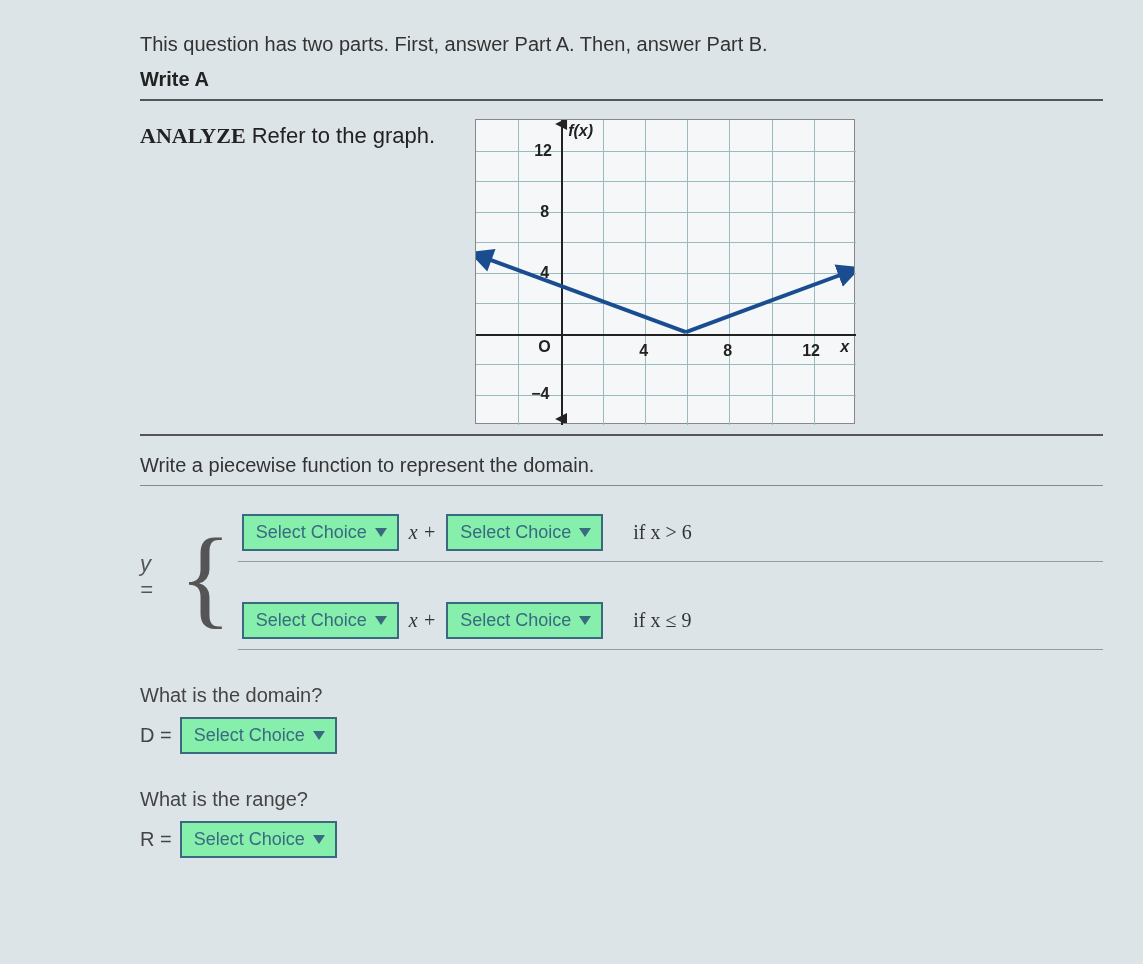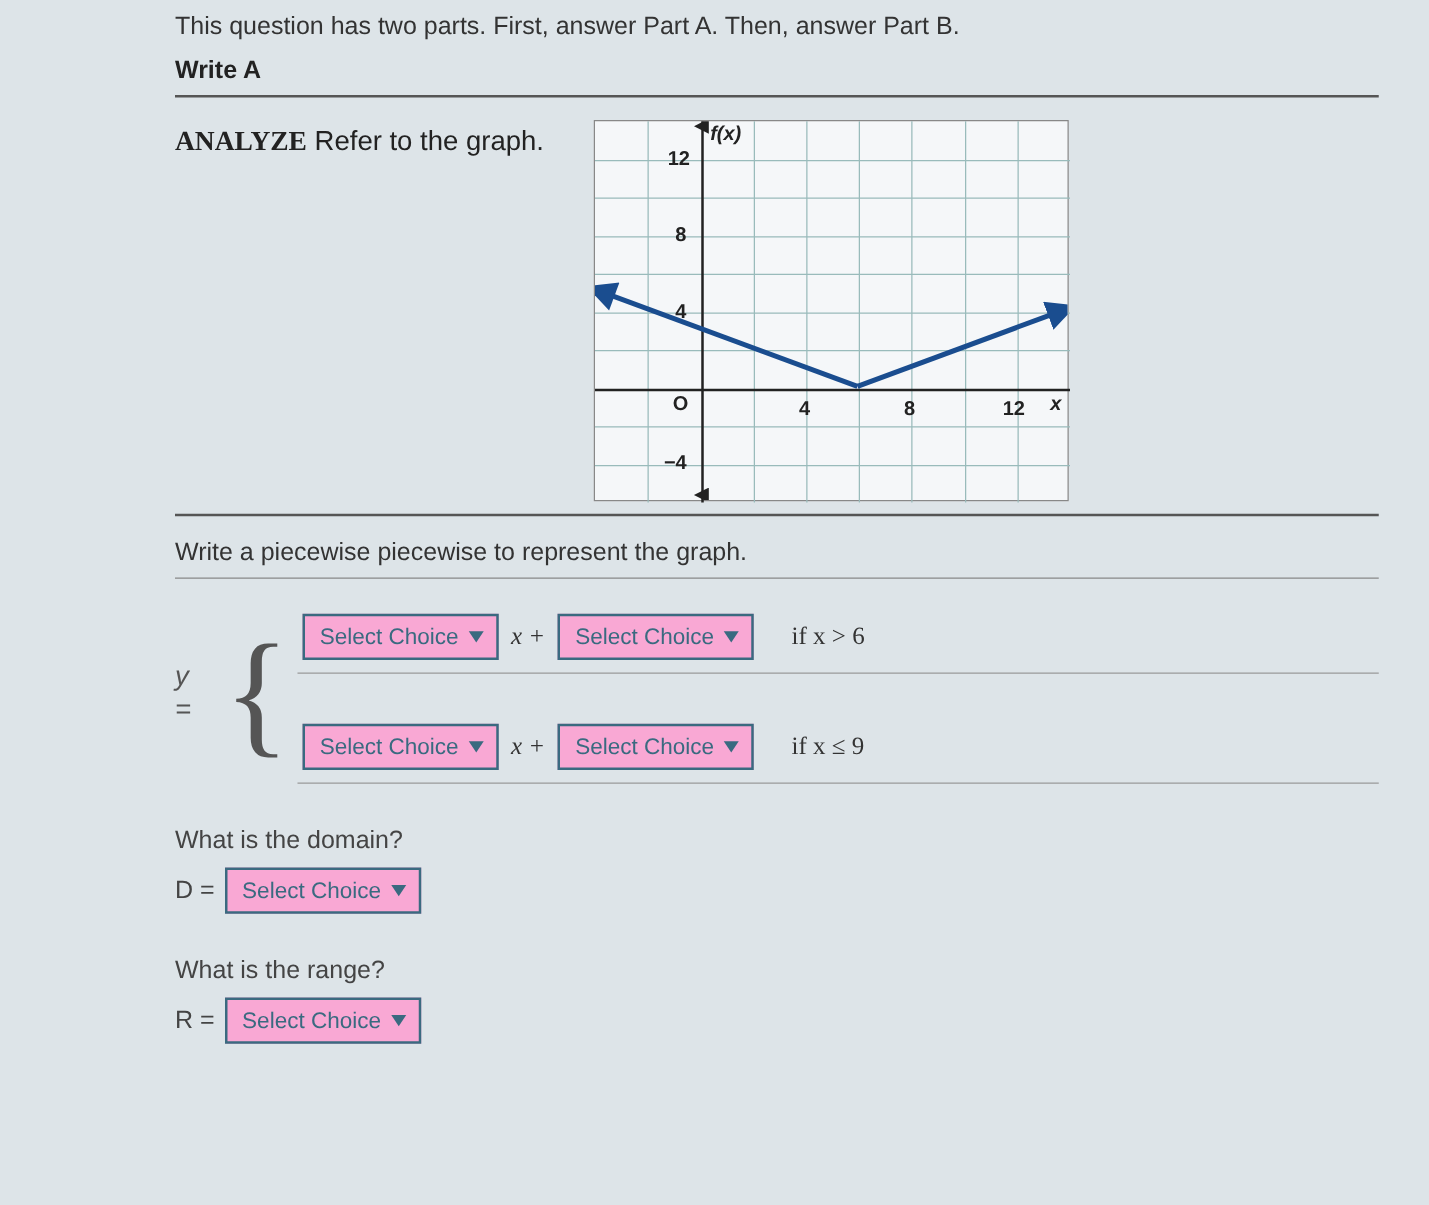--- a/index.html
+++ b/index.html
@@ -5,20 +5,21 @@
   * { box-sizing: border-box; margin: 0; padding: 0; }
   body {
     font-family: Arial, Helvetica, sans-serif;
     background: #dde4e8;
     color: #2a2a2a;
     padding: 0;
     width: 1143px;
   }
   .page {
     padding: 10px 40px 40px 140px;
+    margin-top: 23px;
   }
   .intro { font-size: 20px; color: #333; margin-bottom: 12px; }
   .part-label { font-weight: bold; font-size: 20px; color: #222; margin-bottom: 8px; }
   .hr { border-top: 2px solid #555; margin: 8px 0 18px 0; }
   .hr-light { border-top: 1px solid #888; margin: 8px 0 18px 0; }
 
   .analyze-row { display: flex; align-items: flex-start; gap: 40px; margin-bottom: 10px; }
   .analyze-text { font-size: 22px; color: #222; margin-top: 4px; }
   .analyze-text b { font-weight: bold; font-family: Liberation Serif, serif; }
 
@@ -38,21 +39,21 @@
   svg.plotline { position:absolute; top:0; left:0; width:100%; height:100%; }
 
   .prompt { font-size: 20px; color: #333; margin: 18px 0 8px 0; }
   .piecewise-wrap { display:flex; align-items:center; gap: 12px; margin: 10px 0 20px 0; }
   .y-eq { font-size: 22px; font-style: italic; color: #555; }
   .brace { font-size: 110px; color: #555; line-height: 0.9; font-family: "Times New Roman", serif; margin-right: -6px; }
   .piece-rows { display:flex; flex-direction:column; gap: 30px; width: 100%; }
   .piece-row { display:flex; align-items:center; gap: 10px; border-bottom: 1px solid #999; padding: 10px 4px; }
   .select-choice {
     border: 2px solid #3a6a80;
-    background: #f9a8d4;
+    background: #86efac;
     color: #3a6a80;
     font-size: 18px;
     padding: 6px 10px 6px 12px;
     display: inline-flex;
     align-items: center;
     gap: 8px;
     cursor: pointer;
   }
   .chev { width: 0; height: 0; border-left: 6px solid transparent; border-right: 6px solid transparent; border-top: 9px solid #3a6a80; }
   .math { font-size: 20px; font-style: italic; font-family: "Times New Roman", serif; color: #333; }
@@ -131,21 +132,21 @@
 
         <line x1="4" y1="137" x2="211.1" y2="213.5" stroke="#1a4d8f" stroke-width="4" marker-start="url(#arrS)"></line>
 
         <line x1="211.1" y1="213.5" x2="376" y2="152.5" stroke="#1a4d8f" stroke-width="4" marker-end="url(#arrE)"></line>
       </svg>
     </div>
   </div>
 
   <div class="hr"></div>
 
-  <div class="prompt">Write a piecewise piecewise to represent the graph.</div>
+  <div class="prompt">Write a piecewise function to represent the domain.</div>
   <div class="hr-light"></div>
 
   <div class="piecewise-wrap">
     <span class="y-eq">y =</span>
     <span class="brace">{</span>
     <div class="piece-rows">
       <div class="piece-row">
         <div class="select-choice">
           <span>Select Choice</span>
           <span class="chev"></span>

